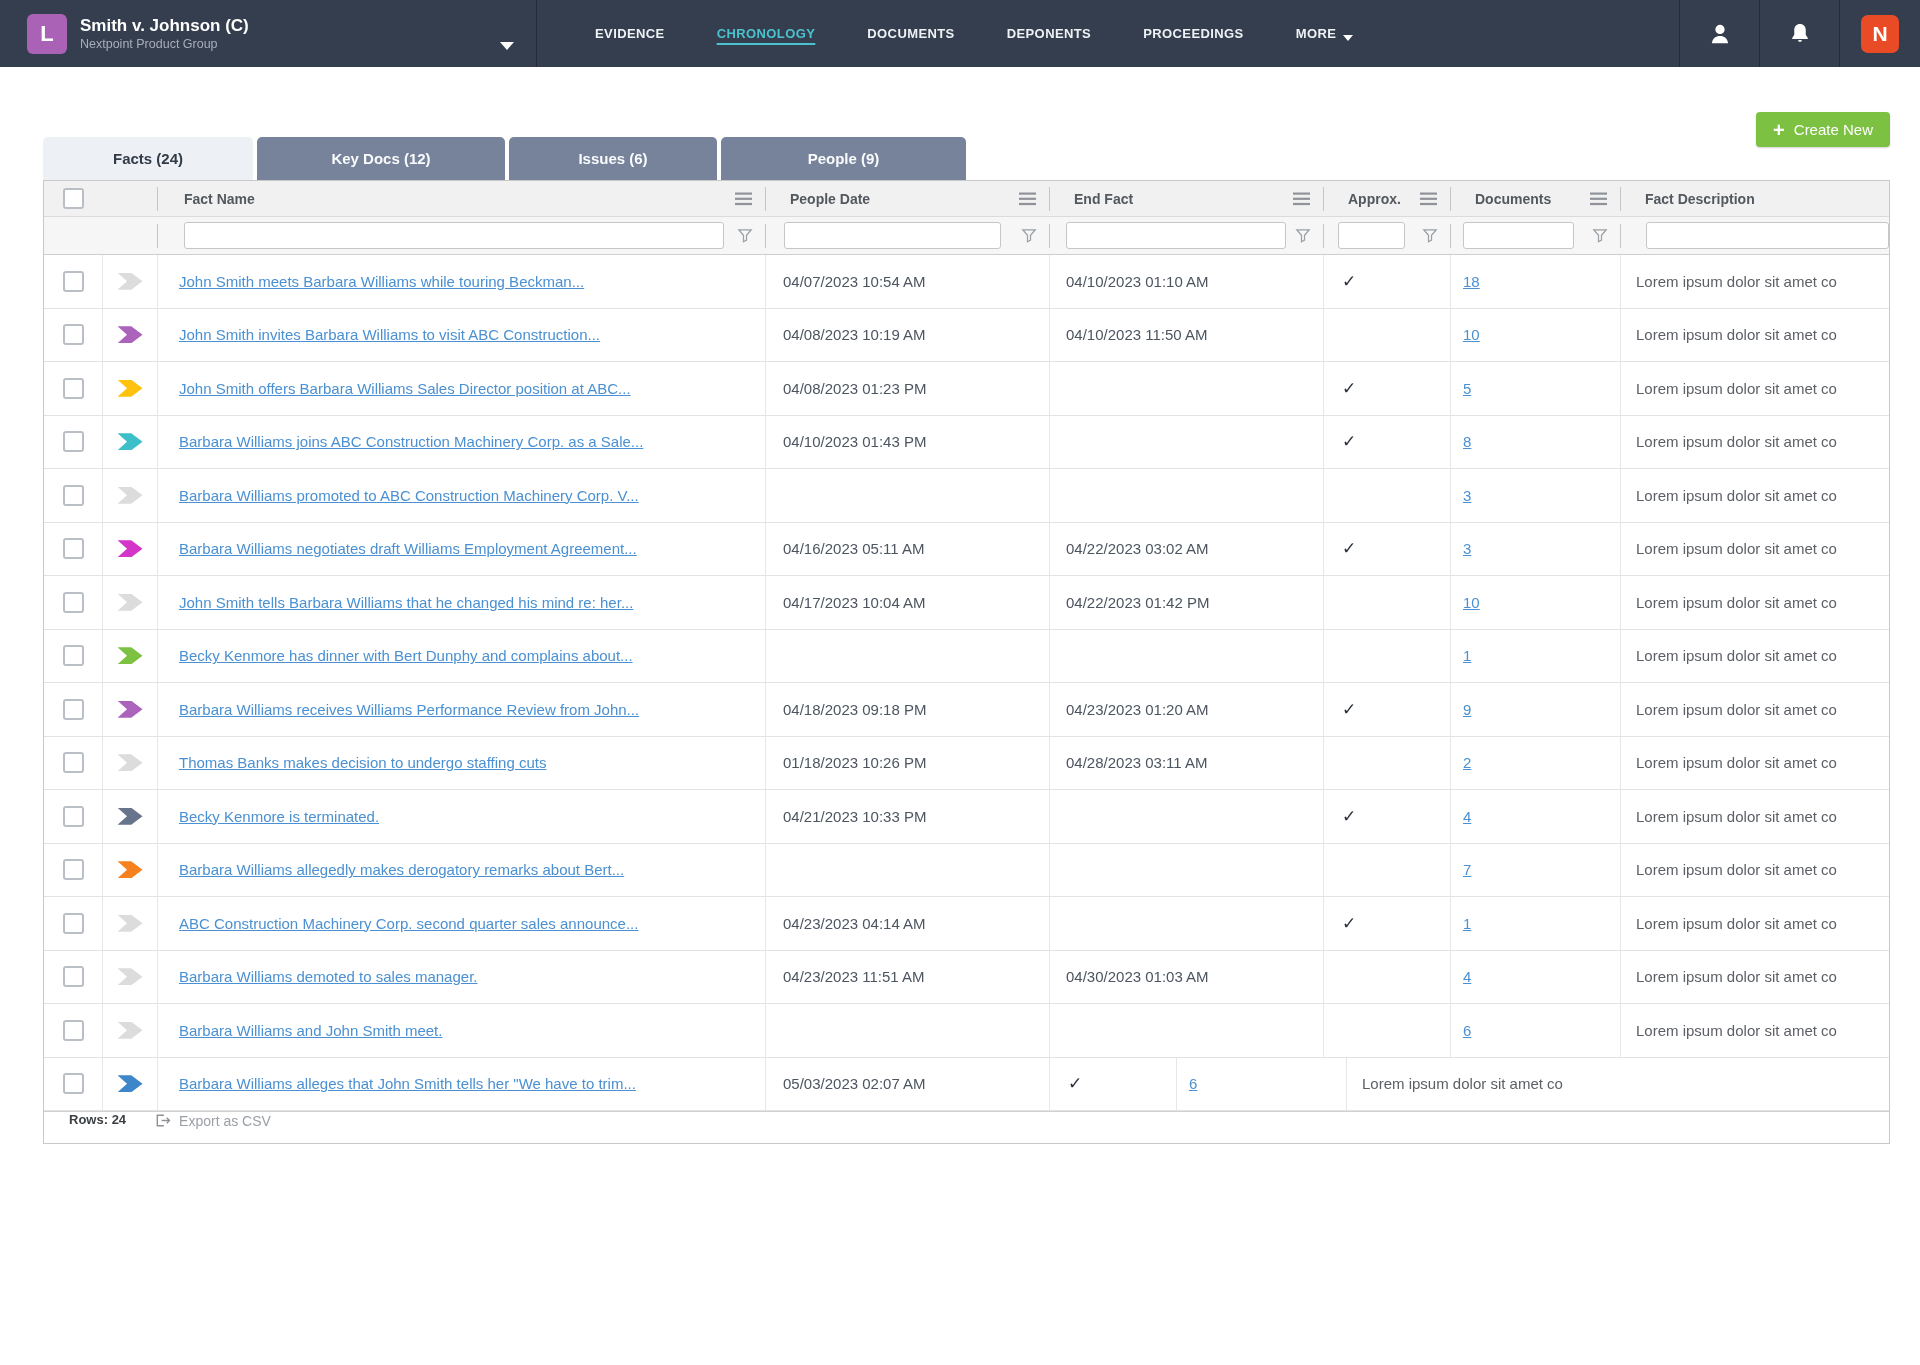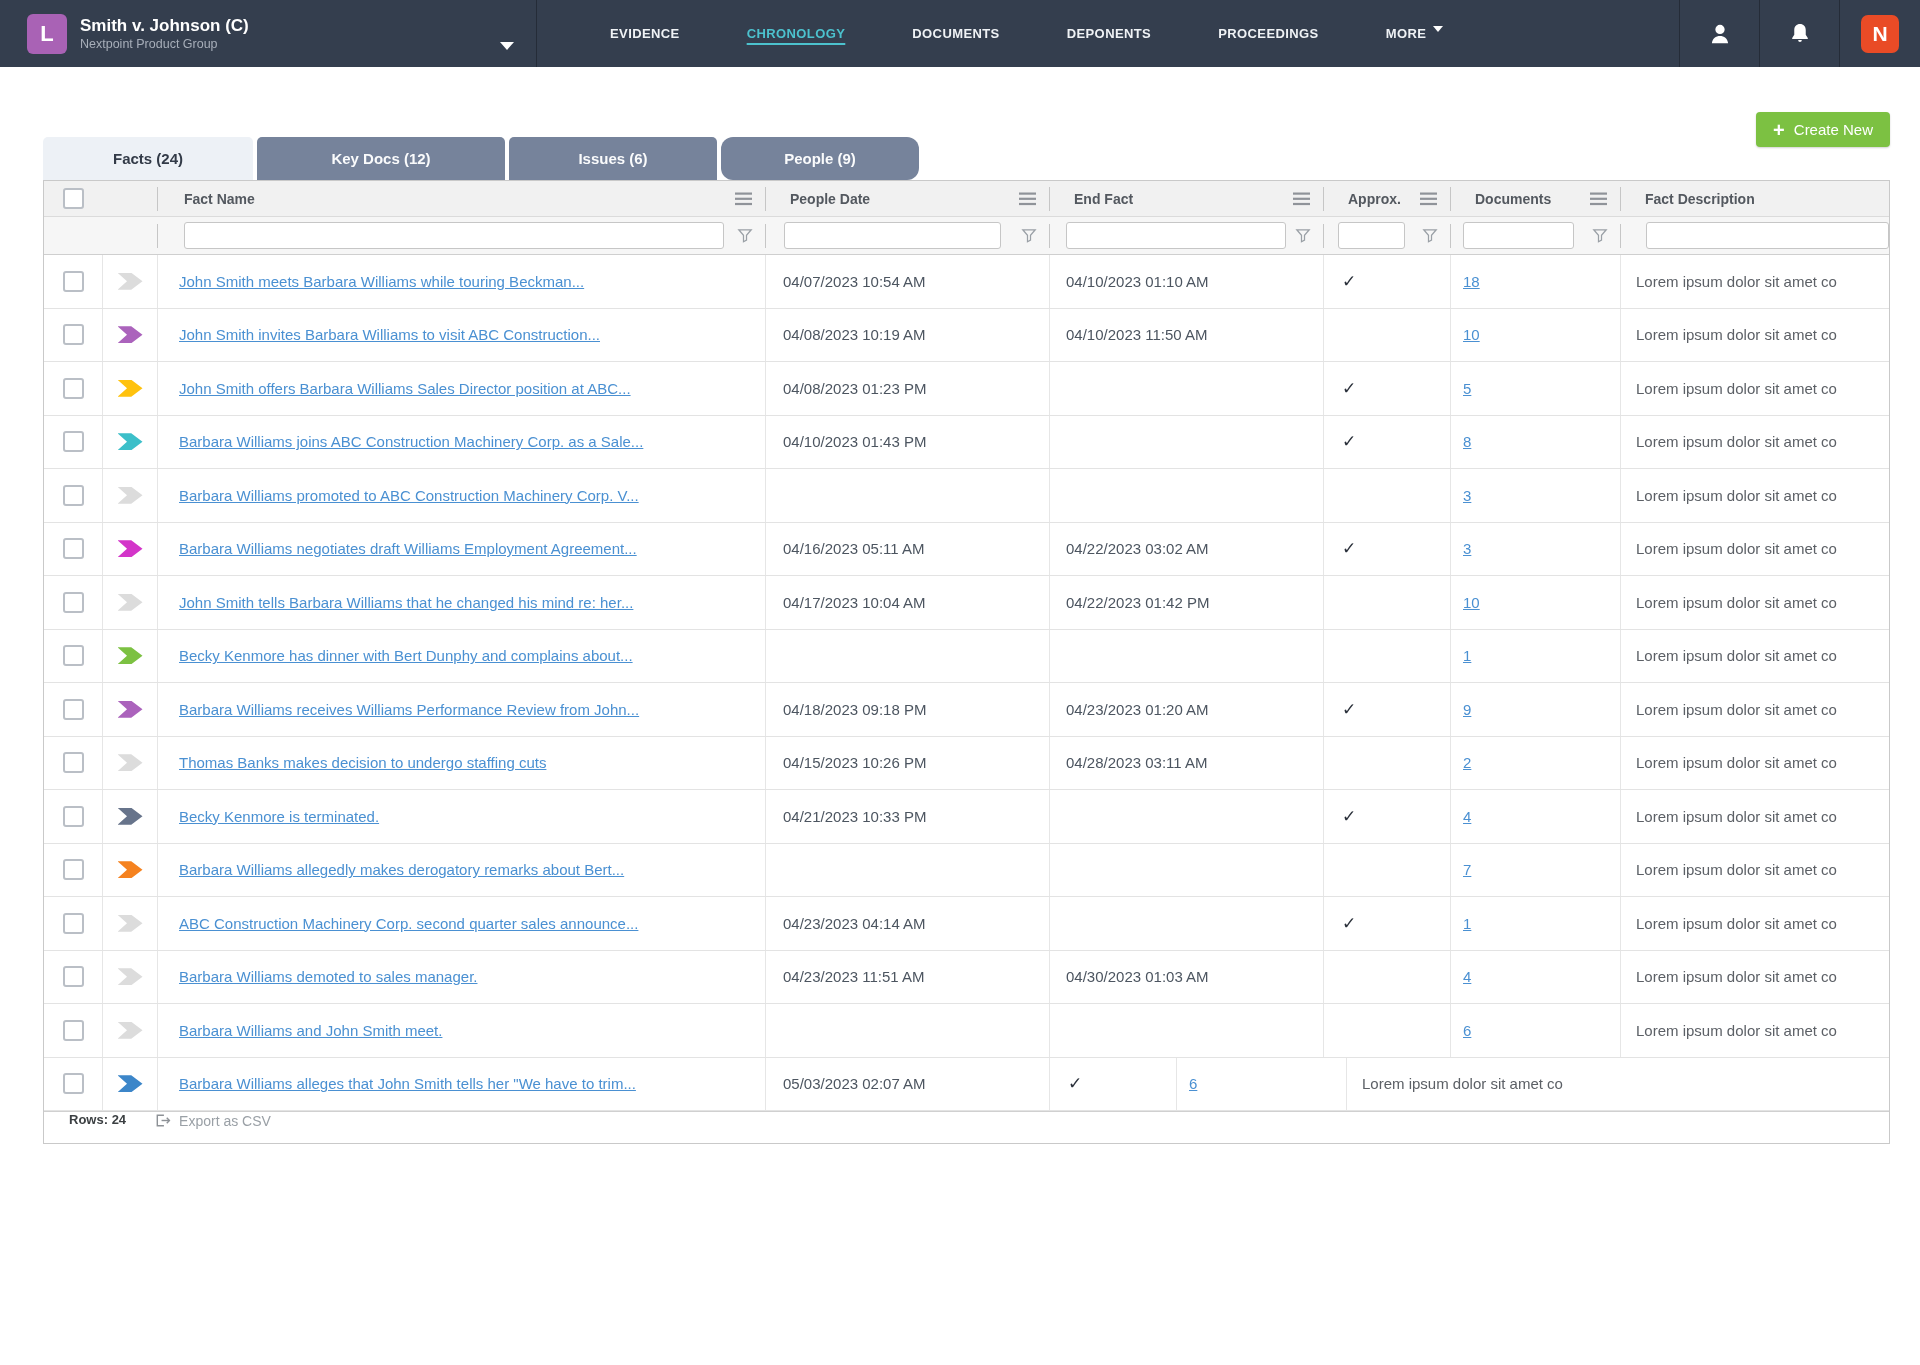--- a/index.html
+++ b/index.html
@@ -12,42 +12,42 @@
   .nav-left { display:flex; align-items:center; width:536px; padding-left:27px; position:relative; flex:none; }
   .logo { width:40px; height:40px; border-radius:6px; background:var(--logo-purple,#A962B5);
           color:#fff; font-size:22px; font-weight:bold; display:flex; align-items:center; justify-content:center; }
   .title-block { margin-left:13px; }
   .case-title { color:#fff; font-size:17px; font-weight:bold; line-height:21px; }
   .case-subtitle { color:#A7AEB9; font-size:12.5px; line-height:16px; }
   .caret { display:inline-block; width:0; height:0; border-left:7px solid transparent; border-right:7px solid transparent; border-top:8px solid #fff; }
   .caret-lg { position:absolute; right:22px; top:28px; cursor:pointer; }
   .vdiv { width:1px; height:67px; background:rgba(0,0,0,0.28); flex:none; }
   .nav-menu { display:flex; align-items:center; gap:52px; margin-left:58px; flex:none; }
-  .nav-item { color:#EFF2F5; font-size:13px; font-weight:bold; letter-spacing:.4px; cursor:pointer; display:flex; align-items:flex-start; gap:7px;margin-left:15px; }
+  .nav-item { color:#EFF2F5; font-size:13px; font-weight:bold; letter-spacing:.4px; cursor:pointer; display:flex; align-items:flex-end; gap:7px; }
   .nav-item.active { color:var(--teal,#4CC2CE); text-decoration:underline; text-underline-offset:5px; text-decoration-thickness:1.5px; }
   .caret-sm { width:0; height:0; border-left:5px solid transparent; border-right:5px solid transparent; border-top:6px solid #fff; display:inline-block; }
   .nav-right { margin-left:auto; display:flex; align-items:center; height:100%; }
   .icon-slot { width:79px; height:100%; display:flex; align-items:center; justify-content:center; cursor:pointer; }
   .icon-slot svg { fill:#fff; }
   .brand-slot { width:80px; height:100%; display:flex; align-items:center; justify-content:center; }
   .brand { width:38px; height:38px; border-radius:7px; background:var(--brand-orange,#E94B26);
            color:#fff; font-weight:bold; font-size:21px; display:flex; align-items:center; justify-content:center; cursor:pointer; }
 
   
   .create-new { position:absolute; top:112px; right:30px; height:35px; padding:0 17px; border:none; border-radius:4px;
                 background:var(--button-green,#7CC142); color:#fff; font-size:15px; font-family:inherit;
                 display:flex; align-items:center; gap:9px; cursor:pointer; box-shadow:0 1px 2px rgba(0,0,0,.18); }
   .create-new .plus { font-size:20px; font-weight:bold; line-height:1; }
 
   
   .tabs { display:flex; gap:4px; margin:70px 8px 0 43px; }
   .tab { height:43px; display:flex; align-items:center; justify-content:center; font-size:15px; font-weight:bold;
          border-radius:5px 5px 0 0; background:var(--tab-inactive,#76839B); color:#FAFBFC; cursor:pointer; }
   .tab.active { background:var(--tab-active-bg,#EDF1F6); color:#333B48; }
-  .tab:nth-child(1){ width:210px; } .tab:nth-child(2){ width:248px; } .tab:nth-child(3){ width:208px; } .tab:nth-child(4){ width:198px;border-radius:12px; }
+  .tab:nth-child(1){ width:210px; } .tab:nth-child(2){ width:248px; } .tab:nth-child(3){ width:208px; } .tab:nth-child(4){ width:245px; }
 
   
   .table { margin-left:43px; width:1847px; border:1px solid #C9C9C9; background:#fff; overflow:hidden; }
   .col-check { width:59px; flex:none; display:flex; align-items:center; justify-content:center; }
   .col-flag  { width:55px; flex:none; display:flex; align-items:center; justify-content:center; }
   .col-name  { width:608px; flex:none; }
   .col-start { width:284px; flex:none; }
   .col-end   { width:274px; flex:none; }
   .col-approx{ width:127px; flex:none; }
   .col-docs  { width:170px; flex:none; }
@@ -505,21 +505,21 @@
     <div class="cell col-check">
             <div class="cbx"></div>
           </div>
     <div class="cell col-flag">
             <span class="flag" style="background: rgb(220, 220, 220);"></span>
           </div>
     <div class="cell col-name">
             <a class="fact-link">Thomas Banks makes decision to undergo staffing cuts</a>
           </div>
     <div class="cell col-start">
-            <span class="date-val start-val">04/15/2023 10:26 PM</span>
+            <span class="date-val start-val">01/18/2023 10:26 PM</span>
           </div>
     <div class="cell col-end">
             <span class="date-val end-val">04/28/2023 03:11 AM</span>
           </div>
     <div class="cell col-approx"></div>
     <div class="cell col-docs">
             <a class="docs-link">2</a>
           </div>
     <div class="cell col-desc">
             <span class="desc-val">Lorem ipsum dolor sit amet co</span>

